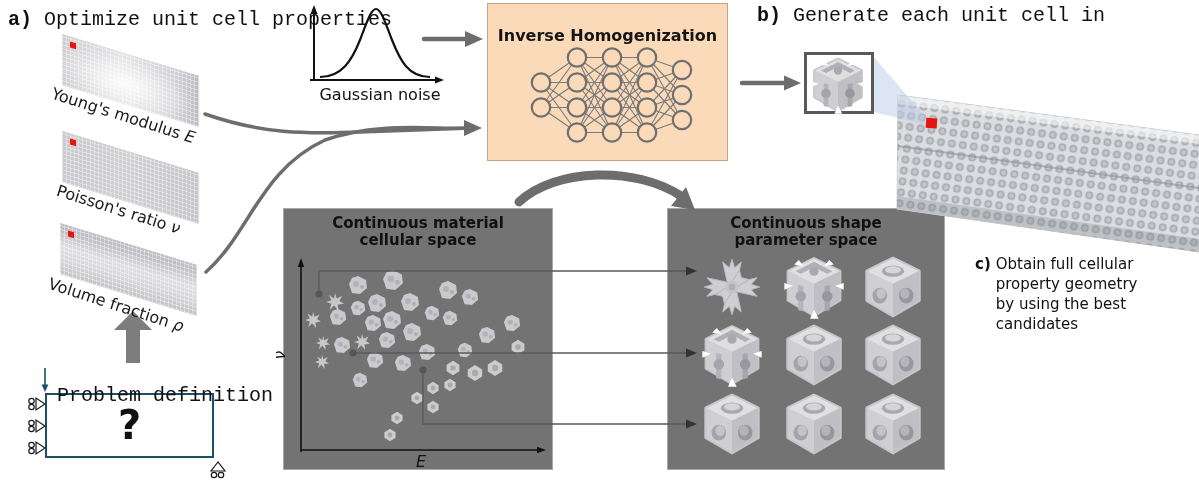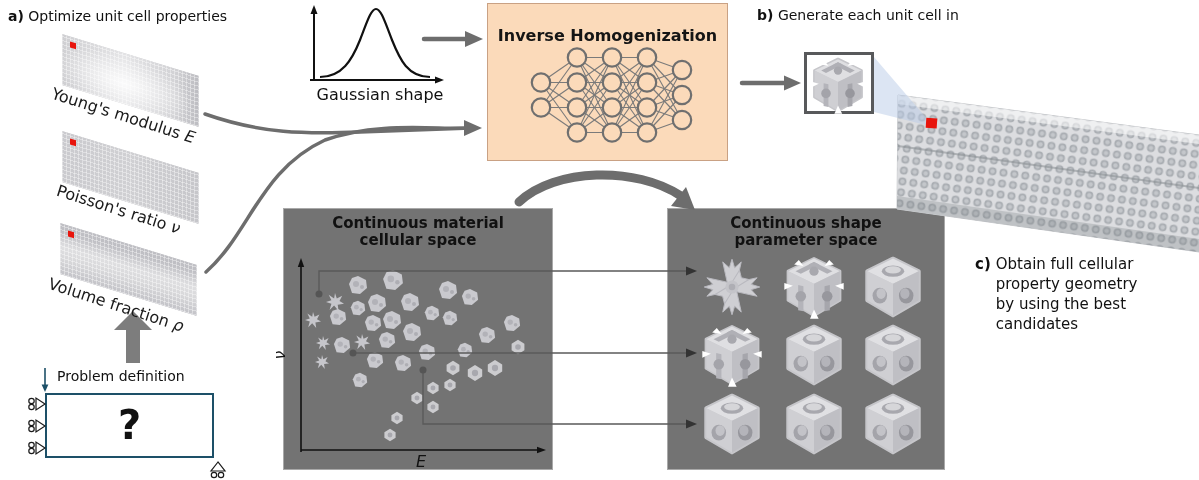--- a/index.html
+++ b/index.html
@@ -1,21 +1,21 @@
 <!DOCTYPE html>
 <html><head>
 <meta charset="utf-8">
 <style>
   html,body{margin:0;padding:0;background:#fff;}
   .canvas{position:relative;width:1199px;height:480px;background:#fff;overflow:hidden;
           font-family:"DejaVu Sans","Liberation Sans",sans-serif;color:#111;}
   .abs{position:absolute;}
   .z1{z-index:1;} .z3{z-index:3;}
   #art{position:absolute;left:0;top:0;z-index:2;pointer-events:none;}
-  .heading{font-size:14px;white-space:nowrap;}
+  .heading{font-size:20px;white-space:nowrap;font-family:Liberation Mono, monospace;}
   .bold{font-weight:bold;}
   .panel{position:absolute;border:1.5px solid #a9a9a9;background:#737373;box-sizing:border-box;}
   .panel-title{text-align:center;font-weight:bold;font-size:15px;line-height:16.5px;padding-top:6px;}
   .nnbox{position:absolute;left:487px;top:3px;width:241px;height:158px;background:#fbdaba;
          border:1.5px solid #c9a184;box-sizing:border-box;}
   .nn-title{text-align:center;font-weight:bold;font-size:16px;padding-top:22px;color:#151515;}
   .hm{position:absolute;width:137px;height:51px;transform:skewY(17deg);transform-origin:0 0;
       background-color:#d4d4d6;}
   .hmgrid{position:absolute;inset:0;
       background-image:repeating-linear-gradient(0deg,rgba(255,255,255,.38) 0 1px,transparent 1px 4px),
@@ -360,23 +360,23 @@
   <div class="maplabel z3" style="left:55px;top:84px;transform:rotate(17.5deg);">
     <span>Young's modulus </span><span class="ital">E</span>
   </div>
   <div class="maplabel z3" style="left:60px;top:181px;transform:rotate(17.5deg);">
     <span>Poisson's ratio </span><span class="ital">ν</span>
   </div>
   <div class="maplabel z3" style="left:52px;top:274px;transform:rotate(18deg);">
     <span>Volume fraction </span><span class="ital">ρ</span>
   </div>
 
-  <div class="abs heading z3" style="left:57px;top:368px;">Problem definition</div>
-
-  <div class="abs z3" style="left:305px;top:85px;width:150px;text-align:center;font-size:16px;">Gaussian shape</div>
+  <div class="abs heading z3" style="left:57px;top:384px;">Problem definition</div>
+
+  <div class="abs z3" style="left:305px;top:85px;width:150px;text-align:center;font-size:16px;">Gaussian noise</div>
 
   <div class="abs heading z3" style="left:757px;top:6px;line-height:19px;">
     <div><span class="bold">b)</span>
       <span>Generate each unit cell in</span></div>
   </div>
 
   <div class="abs cblock z3" style="left:975px;top:254px;">
     <span class="bold">c)</span>
     <div>
       <div>Obtain full cellular</div>

